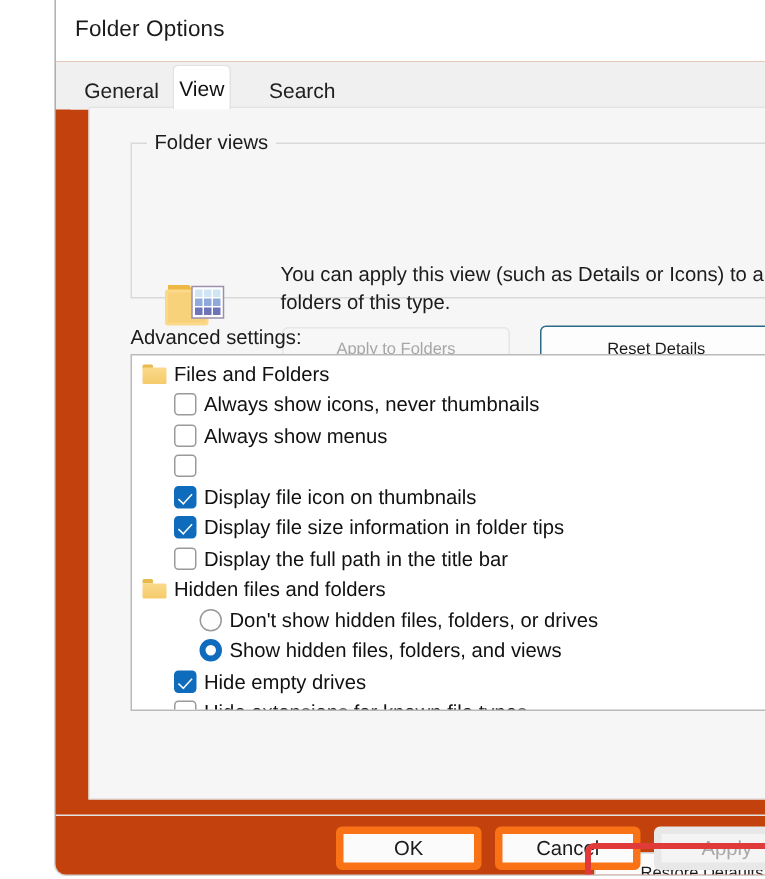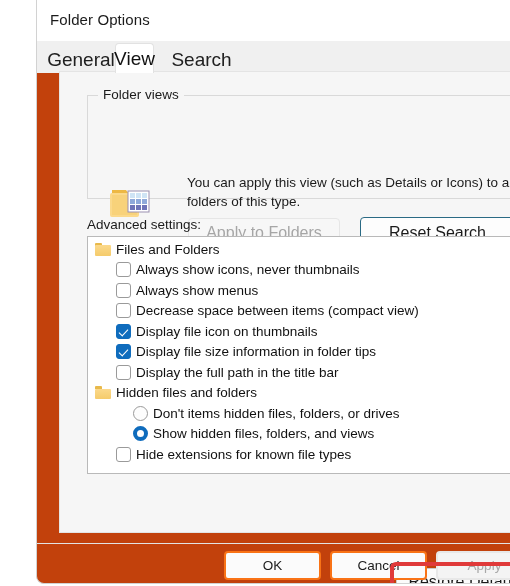--- a/index.html
+++ b/index.html
@@ -70,21 +70,21 @@
     height: 32px;
     background: #f0f0f0;
   }
   .tab {
     position: absolute;
     top: 6px;
     height: 26px;
     display: flex;
     align-items: center;
     justify-content: center;
-    font-size: 19px;
+    font-size: 14px;
     color: #1b1b1b;
     box-sizing: border-box;
     cursor: default;
     border-top-left-radius: 4px;
     border-top-right-radius: 4px;
   }
   .tab.inactive {
     background: #f0f0f0;
     color: #202020;
   }
@@ -149,21 +149,21 @@
     line-height: 19px;
     color: #1b1b1b;
   }
 
   .btn {
     position: absolute;
     box-sizing: border-box;
     display: flex;
     align-items: center;
     justify-content: center;
-    font-size: 16px;
+    font-size: 11px;
     border-radius: 4px;
     background: #fbfbfb;
     border: 1px solid #dcdcdc;
     color: #1b1b1b;
     cursor: default;
   }
   .btn.disabled {
     color: #a6a6a6;
     background: #f7f7f7;
     border-color: #e6e6e6;
@@ -329,21 +329,21 @@
     position: absolute;
     top: 551px;
     height: 29px;
     box-sizing: border-box;
     display: flex;
     align-items: center;
     justify-content: center;
     font-size: 13.5px;
     border-radius: 4px;
     background: #fbfbfb;
-    border: 2px solid #f97316;
+    border: 5px solid #f97316;
     color: #1b1b1b;
     cursor: default;
   }
   .fbtn.disabled {
     color: #a8a8a8;
     background: #f4f4f4;
     border-color: #e8e8e8;
   }
   #btn-ok     { left: 187px; width: 97px; }
   #btn-cancel { left: 293px; width: 97px; }
@@ -405,21 +405,21 @@
         </g>
       </svg>
     </div>
 
     <div id="fv-desc">You can apply this view (such as Details or Icons) to all folders of this type.</div>
 
     <div class="btn disabled" id="btn-apply-folders">
       <span>Apply to Folders</span>
     </div>
     <div class="btn accent" id="btn-reset-folders">
-      <span>Reset Search</span>
+      <span>Reset Details</span>
     </div>
 
     <div id="adv-label">Advanced settings:</div>
 
     <div id="adv-listbox">
       <div id="adv-list">
           <div class="row group">
             <span class="gfolder">
               <span class="tab-top"></span>
               <span class="body"></span>
@@ -429,21 +429,20 @@
           <div class="row opt">
             <span class="cb"></span>
             <span class="label">Always show icons, never thumbnails</span>
           </div>
           <div class="row opt">
             <span class="cb"></span>
             <span class="label">Always show menus</span>
           </div>
           <div class="row opt">
             <span class="cb"></span>
-            <span class="label">Decrease space between items (compact view)</span>
           </div>
           <div class="row opt">
             <span class="cb checked"></span>
             <span class="label">Display file icon on thumbnails</span>
           </div>
           <div class="row opt">
             <span class="cb checked"></span>
             <span class="label">Display file size information in folder tips</span>
           </div>
           <div class="row opt">
@@ -452,25 +451,29 @@
           </div>
           <div class="row group">
             <span class="gfolder">
               <span class="tab-top"></span>
               <span class="body"></span>
             </span>
             <span class="label">Hidden files and folders</span>
           </div>
           <div class="row radio">
             <span class="rb"></span>
-            <span class="label">Don't items hidden files, folders, or drives</span>
+            <span class="label">Don't show hidden files, folders, or drives</span>
           </div>
           <div class="row radio">
             <span class="rb selected"></span>
             <span class="label">Show hidden files, folders, and views</span>
+          </div>
+          <div class="row opt">
+            <span class="cb checked"></span>
+            <span class="label">Hide empty drives</span>
           </div>
           <div class="row opt">
             <span class="cb"></span>
             <span class="label">Hide extensions for known file types</span>
           </div>
         </div>
       <div id="sb-track">
         <div id="sb-thumb" style="top: 16.52px; height: 61.36px;"></div>
       </div>
     </div>

